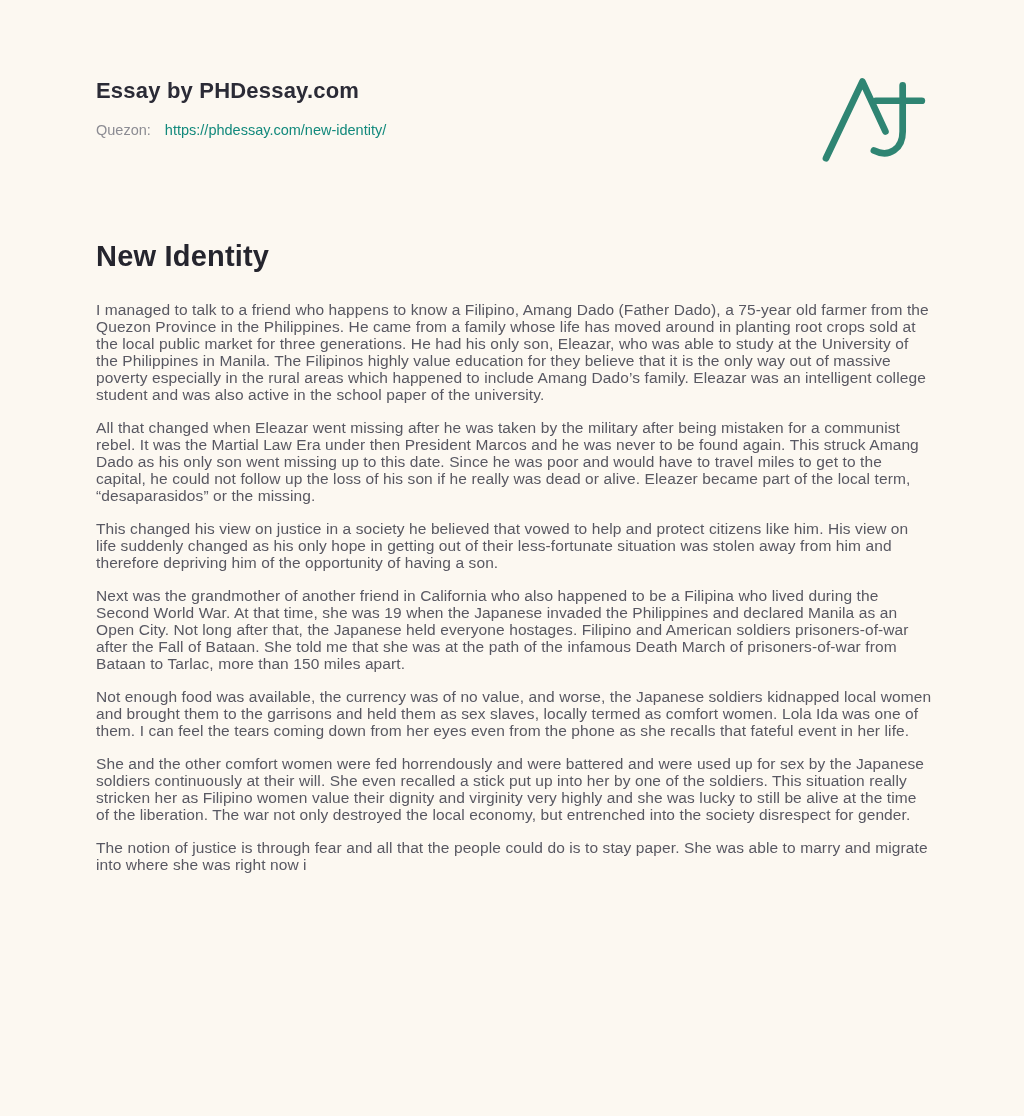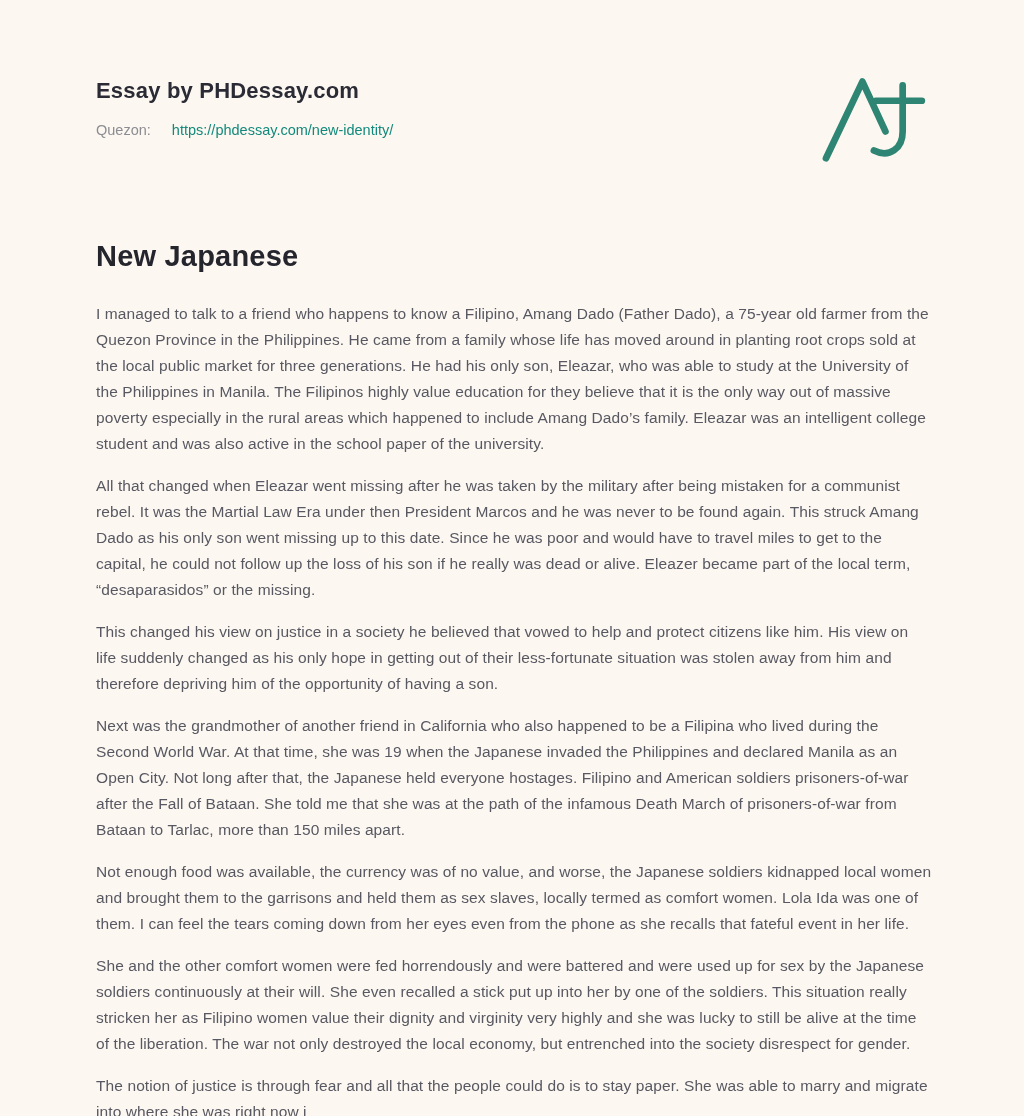--- a/index.html
+++ b/index.html
@@ -40,21 +40,21 @@
 
   .source-line {
     margin-top: 18px;
     font-size: 14.5px;
     color: #8c8c93;
   }
 
   .source-line a {
     color: #12897c;
     text-decoration: none;
-    margin-left: 17px;
+    margin-left: 10px;
   }
 
   .logo {
     width: 116px;
     height: 92px;
     margin-top: 0;
     flex: 0 0 auto;
   }
 
   .logo svg {
@@ -71,21 +71,21 @@
     letter-spacing: 0.2px;
   }
 
   .essay-body {
     margin-top: 28px;
     width: 836px;
   }
 
   .essay-body p {
     font-size: 15.5px;
-    line-height: 26px;
+    line-height: 17px;
     color: #585862;
     margin: 0 0 16px 0;
     letter-spacing: 0.1px;
   }
 </style>
 </head>
 <body>
 
 <div class="page">
 
@@ -104,21 +104,21 @@
         <path d="M12 90 L50 10 L74 62" stroke="#2f8573" stroke-width="7" stroke-linecap="round" stroke-linejoin="round" fill="none"></path>
 
         <path d="M92 14 L92 62 C92 80 78 90 62 82" stroke="#2f8573" stroke-width="7" stroke-linecap="round" fill="none"></path>
 
         <path d="M64 30 L112 30" stroke="#2f8573" stroke-width="7" stroke-linecap="round" fill="none"></path>
       </svg>
     </div>
   </header>
 
   <main>
-    <h2 class="essay-title">New Japanese</h2>
+    <h2 class="essay-title">New Identity</h2>
 
     <div class="essay-body">
         <p>I managed to talk to a friend who happens to know a Filipino, Amang Dado (Father Dado), a 75-year old farmer from the Quezon Province in the Philippines. He came from a family whose life has moved around in planting root crops sold at the local public market for three generations. He had his only son, Eleazar, who was able to study at the University of the Philippines in Manila. The Filipinos highly value education for they believe that it is the only way out of massive poverty especially in the rural areas which happened to include Amang Dado’s family. Eleazar was an intelligent college student and was also active in the school paper of the university.</p>
         <p>All that changed when Eleazar went missing after he was taken by the military after being mistaken for a communist rebel. It was the Martial Law Era under then President Marcos and he was never to be found again. This struck Amang Dado as his only son went missing up to this date. Since he was poor and would have to travel miles to get to the capital, he could not follow up the loss of his son if he really was dead or alive. Eleazer became part of the local term, “desaparasidos” or the missing.</p>
         <p>This changed his view on justice in a society he believed that vowed to help and protect citizens like him. His view on life suddenly changed as his only hope in getting out of their less-fortunate situation was stolen away from him and therefore depriving him of the opportunity of having a son.</p>
         <p>Next was the grandmother of another friend in California who also happened to be a Filipina who lived during the Second World War. At that time, she was 19 when the Japanese invaded the Philippines and declared Manila as an Open City. Not long after that, the Japanese held everyone hostages. Filipino and American soldiers prisoners-of-war after the Fall of Bataan. She told me that she was at the path of the infamous Death March of prisoners-of-war from Bataan to Tarlac, more than 150 miles apart.</p>
         <p>Not enough food was available, the currency was of no value, and worse, the Japanese soldiers kidnapped local women and brought them to the garrisons and held them as sex slaves, locally termed as comfort women. Lola Ida was one of them. I can feel the tears coming down from her eyes even from the phone as she recalls that fateful event in her life.</p>
         <p>She and the other comfort women were fed horrendously and were battered and were used up for sex by the Japanese soldiers continuously at their will. She even recalled a stick put up into her by one of the soldiers. This situation really stricken her as Filipino women value their dignity and virginity very highly and she was lucky to still be alive at the time of the liberation. The war not only destroyed the local economy, but entrenched into the society disrespect for gender.</p>
         <p>The notion of justice is through fear and all that the people could do is to stay paper. She was able to marry and migrate into where she was right now i</p>
       </div>

